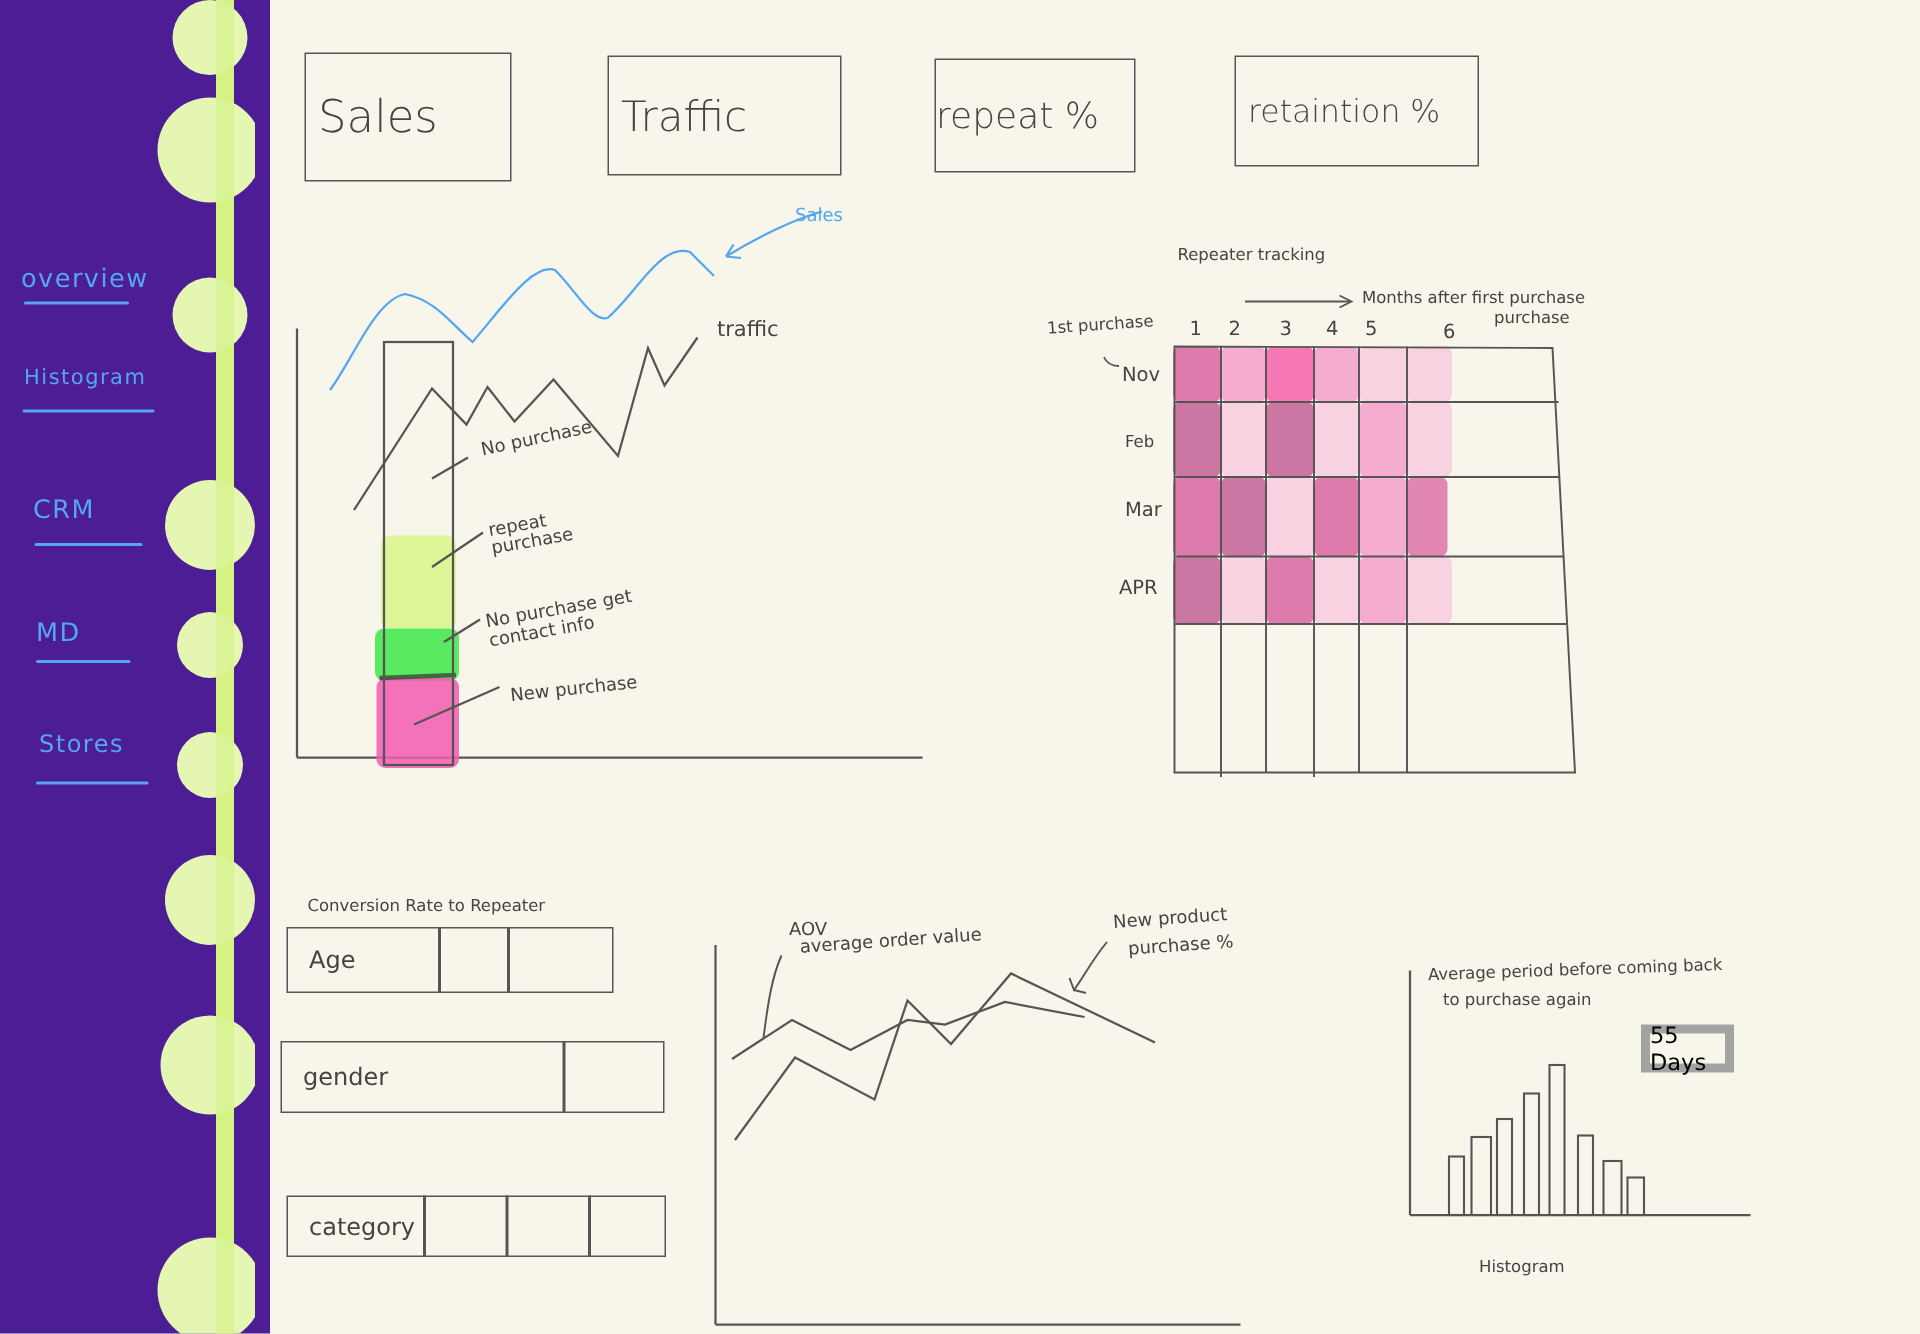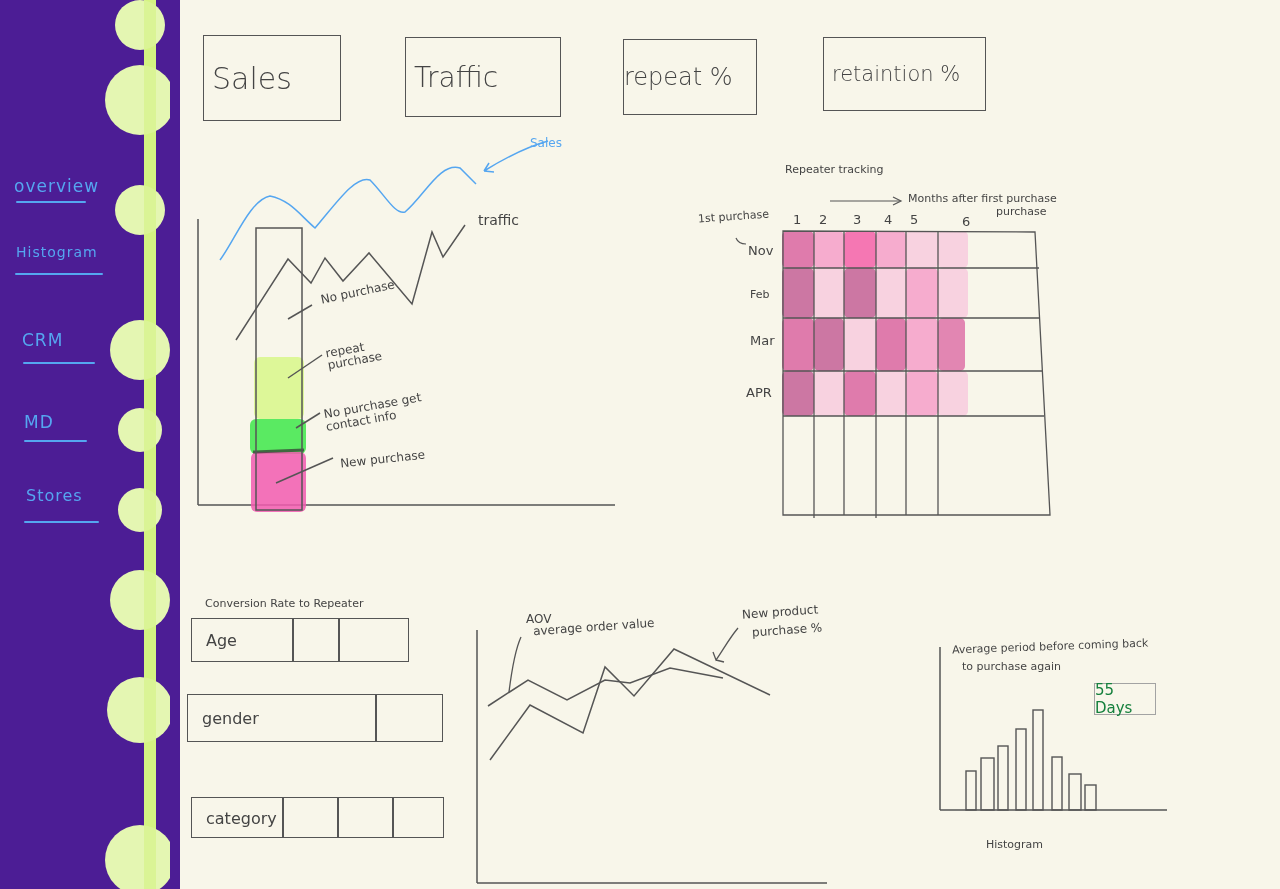--- a/index.html
+++ b/index.html
@@ -38,22 +38,22 @@
   .label { position: absolute; font-size: 12px; color: #444; white-space: nowrap; }
   .label-sm { position: absolute; font-size: 11px; color: #444; white-space: nowrap; }
   .label-blue { position: absolute; font-size: 12px; color: #55a6f0; white-space: nowrap; }
   svg { position: absolute; left: 0; top: 0; }
   .seg-box {
     position: absolute; border: 1.5px solid #555; box-sizing: border-box;
   }
   .seg-label { position: absolute; left: 14px; top: 50%; transform: translateY(-50%); font-size: 16px; color: #444; }
   .seg-div { position: absolute; top: -1px; bottom: -1px; width: 1.5px; background: #555; }
   .badge {
-    position: absolute; border: 1px solid #a3a3a3; box-sizing: border-box;
-    font-size: 15px; color: #15803d; display: flex; align-items: center; justify-content: center;
+    position: absolute; border: 6px solid #a3a3a3; box-sizing: border-box;
+    font-size: 15px; color: #000000; display: flex; align-items: center; justify-content: center;
   }
 </style>
 </head>
 <body>
 
 <nav id="sidebar">
   <div id="sidebar-edge"></div>
   <svg id="sidebar-scallops" width="170" height="889">
     <g fill="#e4f6b2">
       <circle cx="140" cy="25" r="25"></circle>

